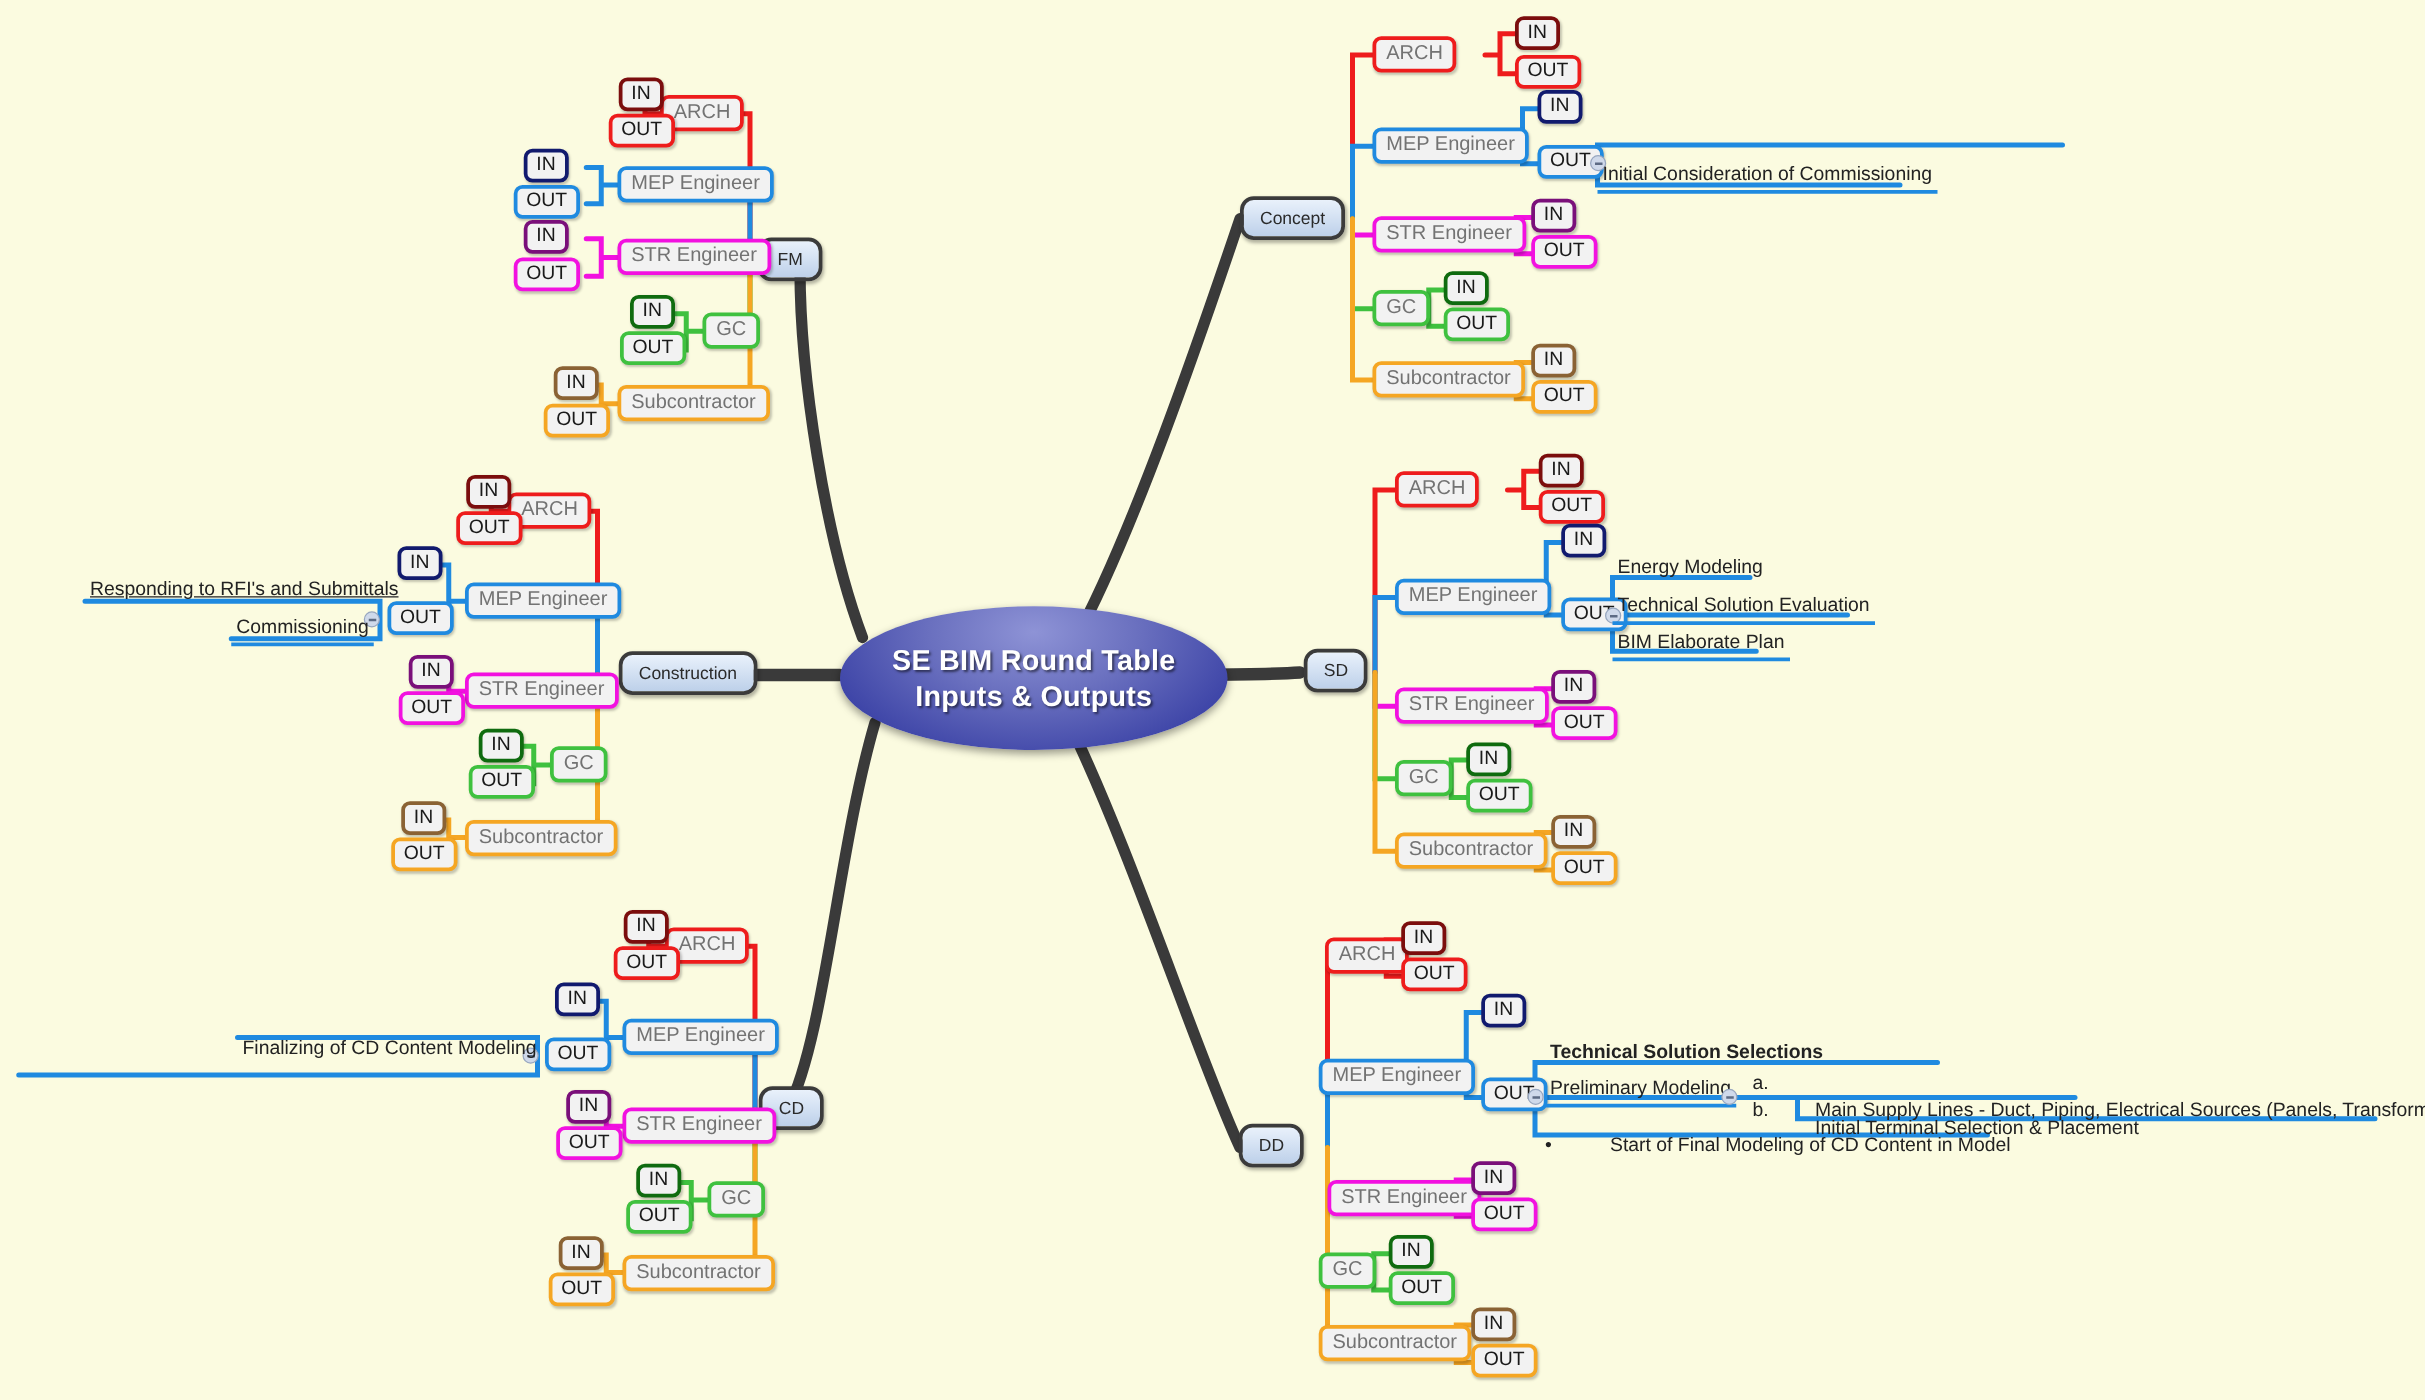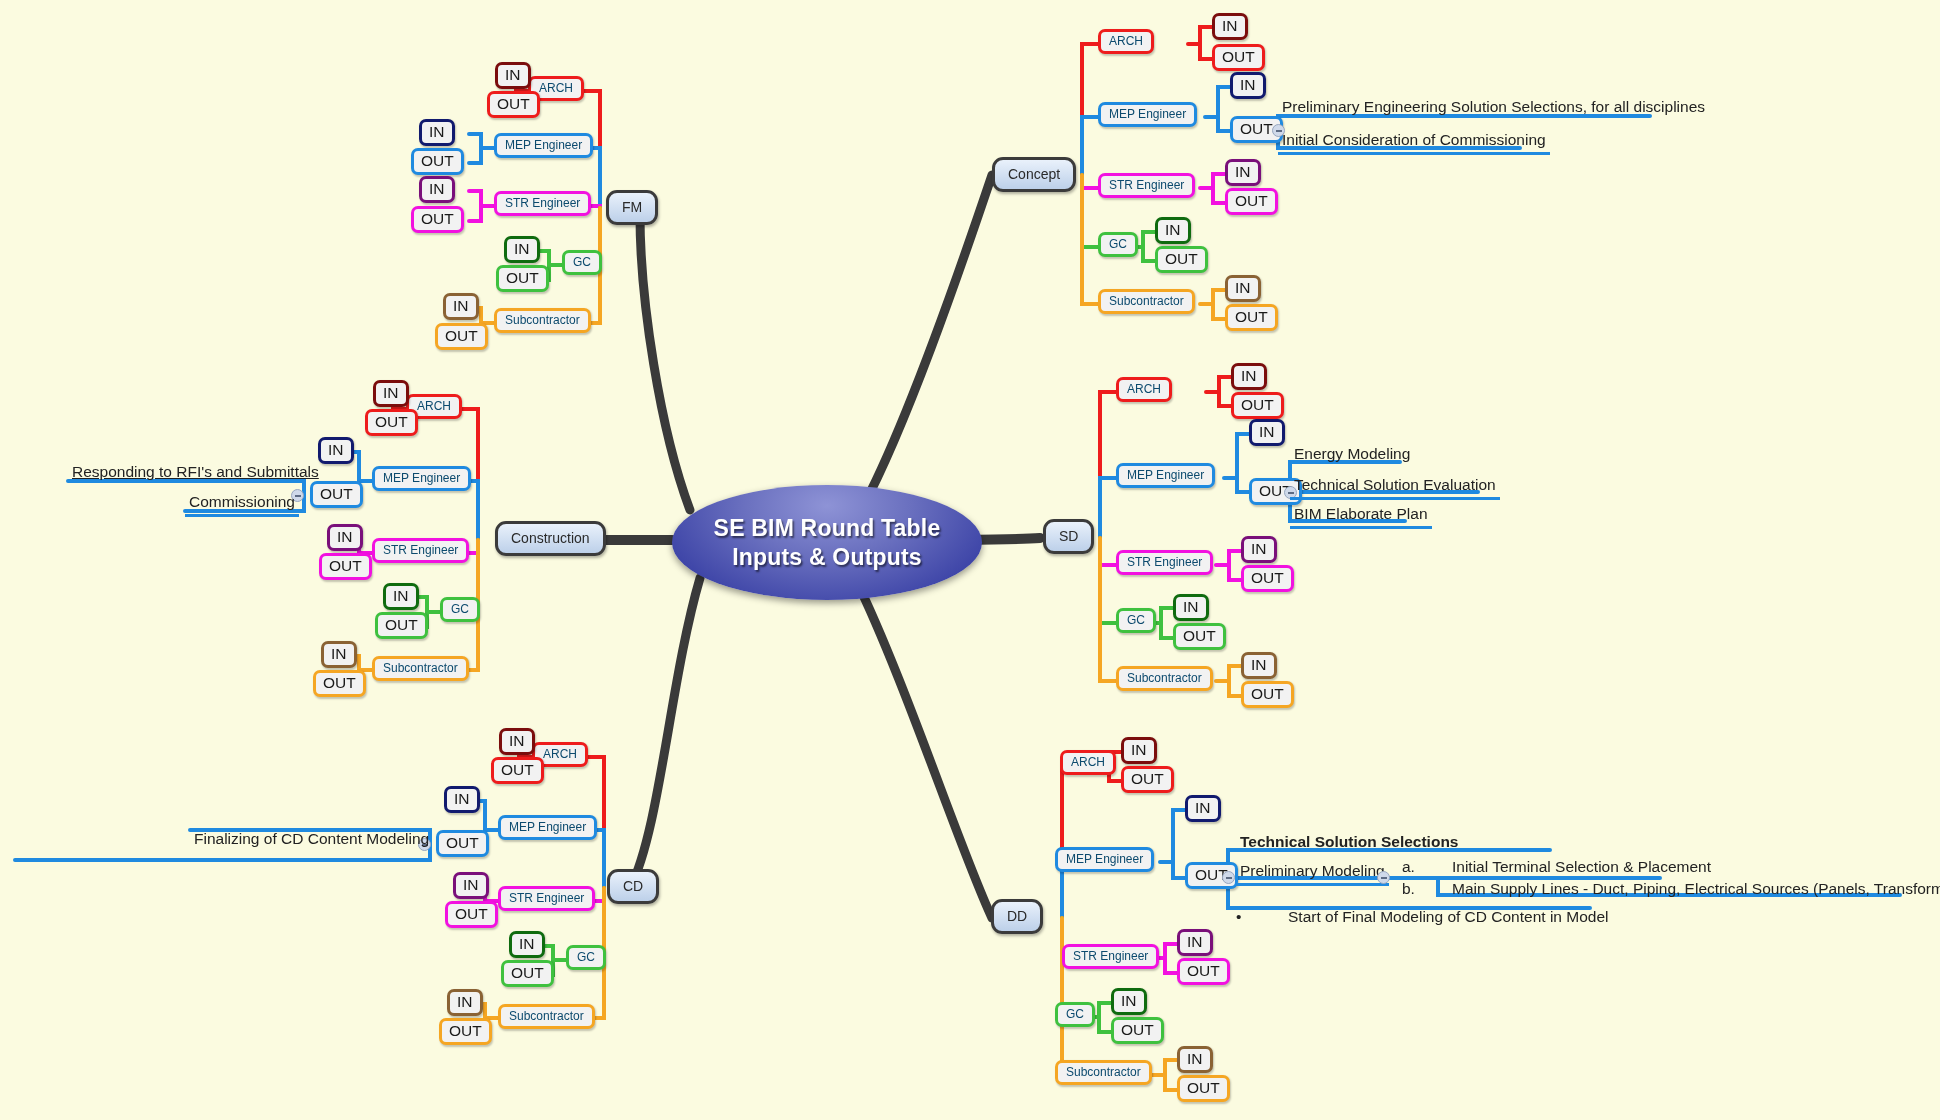--- a/index.html
+++ b/index.html
@@ -57,22 +57,22 @@
     white-space: nowrap;
   }
 
   
   .role-node {
     position: absolute;
     background: #f2f2f2;
     border: 3px solid #888;
     border-radius: 7px;
     padding: 2px 8px 3px;
-    font-size: 12px;
-    color: #0c4a6e;
+    font-size: 16px;
+    color: #737373;
     white-space: nowrap;
     box-shadow: 1px 1.5px 2px rgba(0,0,0,0.22);
   }
   .io-node {
     position: absolute;
     background: #f2f2f2;
     border: 3px solid #888;
     border-radius: 7px;
     padding: 1px 7px 2px;
     font-size: 15.5px;
@@ -216,21 +216,20 @@
   <div class="phase-node" style="left:991px; top:899px;">DD</div>
 
   <div class="role-node" style="left:1098px; top:29px;  border-color:#ee1c1c;">ARCH</div>
   <div class="io-node" style="left:1212px; top:13px;  border-color:#7b0d0d;">IN</div>
   <div class="io-node" style="left:1212px; top:44px;  border-color:#ee1c1c;">OUT</div>
 
   <div class="role-node" style="left:1098px; top:102px; border-color:#1f8ae0;">MEP Engineer</div>
   <div class="io-node" style="left:1230px; top:72px;  border-color:#111a6e;">IN</div>
   <div class="io-node" style="left:1230px; top:116px; border-color:#1f8ae0;">OUT</div>
   <div class="collapse-dot" style="left:1272px; top:124px;"></div>
-  <div class="note" style="left:1278px; top:97px;">Preliminary Engineering Solution Selections, for all disciplines</div>
   <div class="note ul" style="left:1278px; top:130px;">Initial Consideration of Commissioning</div>
 
   <div class="role-node" style="left:1098px; top:173px; border-color:#f211e0;">STR Engineer</div>
   <div class="io-node" style="left:1225px; top:159px; border-color:#7a0f7a;">IN</div>
   <div class="io-node" style="left:1225px; top:188px; border-color:#f211e0;">OUT</div>
 
   <div class="role-node" style="left:1098px; top:232px; border-color:#3fc13f;">GC</div>
   <div class="io-node" style="left:1155px; top:217px; border-color:#0f6b0f;">IN</div>
   <div class="io-node" style="left:1155px; top:246px; border-color:#3fc13f;">OUT</div>
 
@@ -269,21 +268,21 @@
   <div class="role-node" style="left:1055px; top:847px; border-color:#1f8ae0;">MEP Engineer</div>
   <div class="io-node" style="left:1185px; top:795px; border-color:#111a6e;">IN</div>
   <div class="io-node" style="left:1185px; top:862px; border-color:#1f8ae0;">OUT</div>
   <div class="collapse-dot" style="left:1222px; top:871px;"></div>
 
   <div class="note" style="left:1236px; top:832px;font-weight:bold;">Technical Solution Selections</div>
   <div class="note ul" style="left:1236px; top:861px;">Preliminary Modeling</div>
   <div class="collapse-dot" style="left:1377px; top:871px;"></div>
   <div class="sub-bullet" style="left:1402px; top:858px;">a.</div>
   <div class="sub-bullet" style="left:1402px; top:880px;">b.</div>
-  <div class="sub-bullet" style="left:1452px; top:858px;">Initial Terminal Selection &amp; Placement</div>
+  <div class="sub-bullet" style="left:1452px; top:894px;">Initial Terminal Selection &amp; Placement</div>
   <div class="sub-bullet" style="left:1452px; top:880px;">Main Supply Lines - Duct, Piping, Electrical Sources (Panels, Transformers., etc.)</div>
 
   <div class="sub-bullet" style="left:1236px; top:908px;">•</div>
   <div class="sub-bullet" style="left:1288px; top:908px;">Start of Final Modeling of CD Content in Model</div>
 
   <div class="role-node" style="left:1062px; top:944px; border-color:#f211e0;">STR Engineer</div>
   <div class="io-node" style="left:1177px; top:929px; border-color:#7a0f7a;">IN</div>
   <div class="io-node" style="left:1177px; top:958px; border-color:#f211e0;">OUT</div>
 
   <div class="role-node" style="left:1055px; top:1002px; border-color:#3fc13f;">GC</div>

